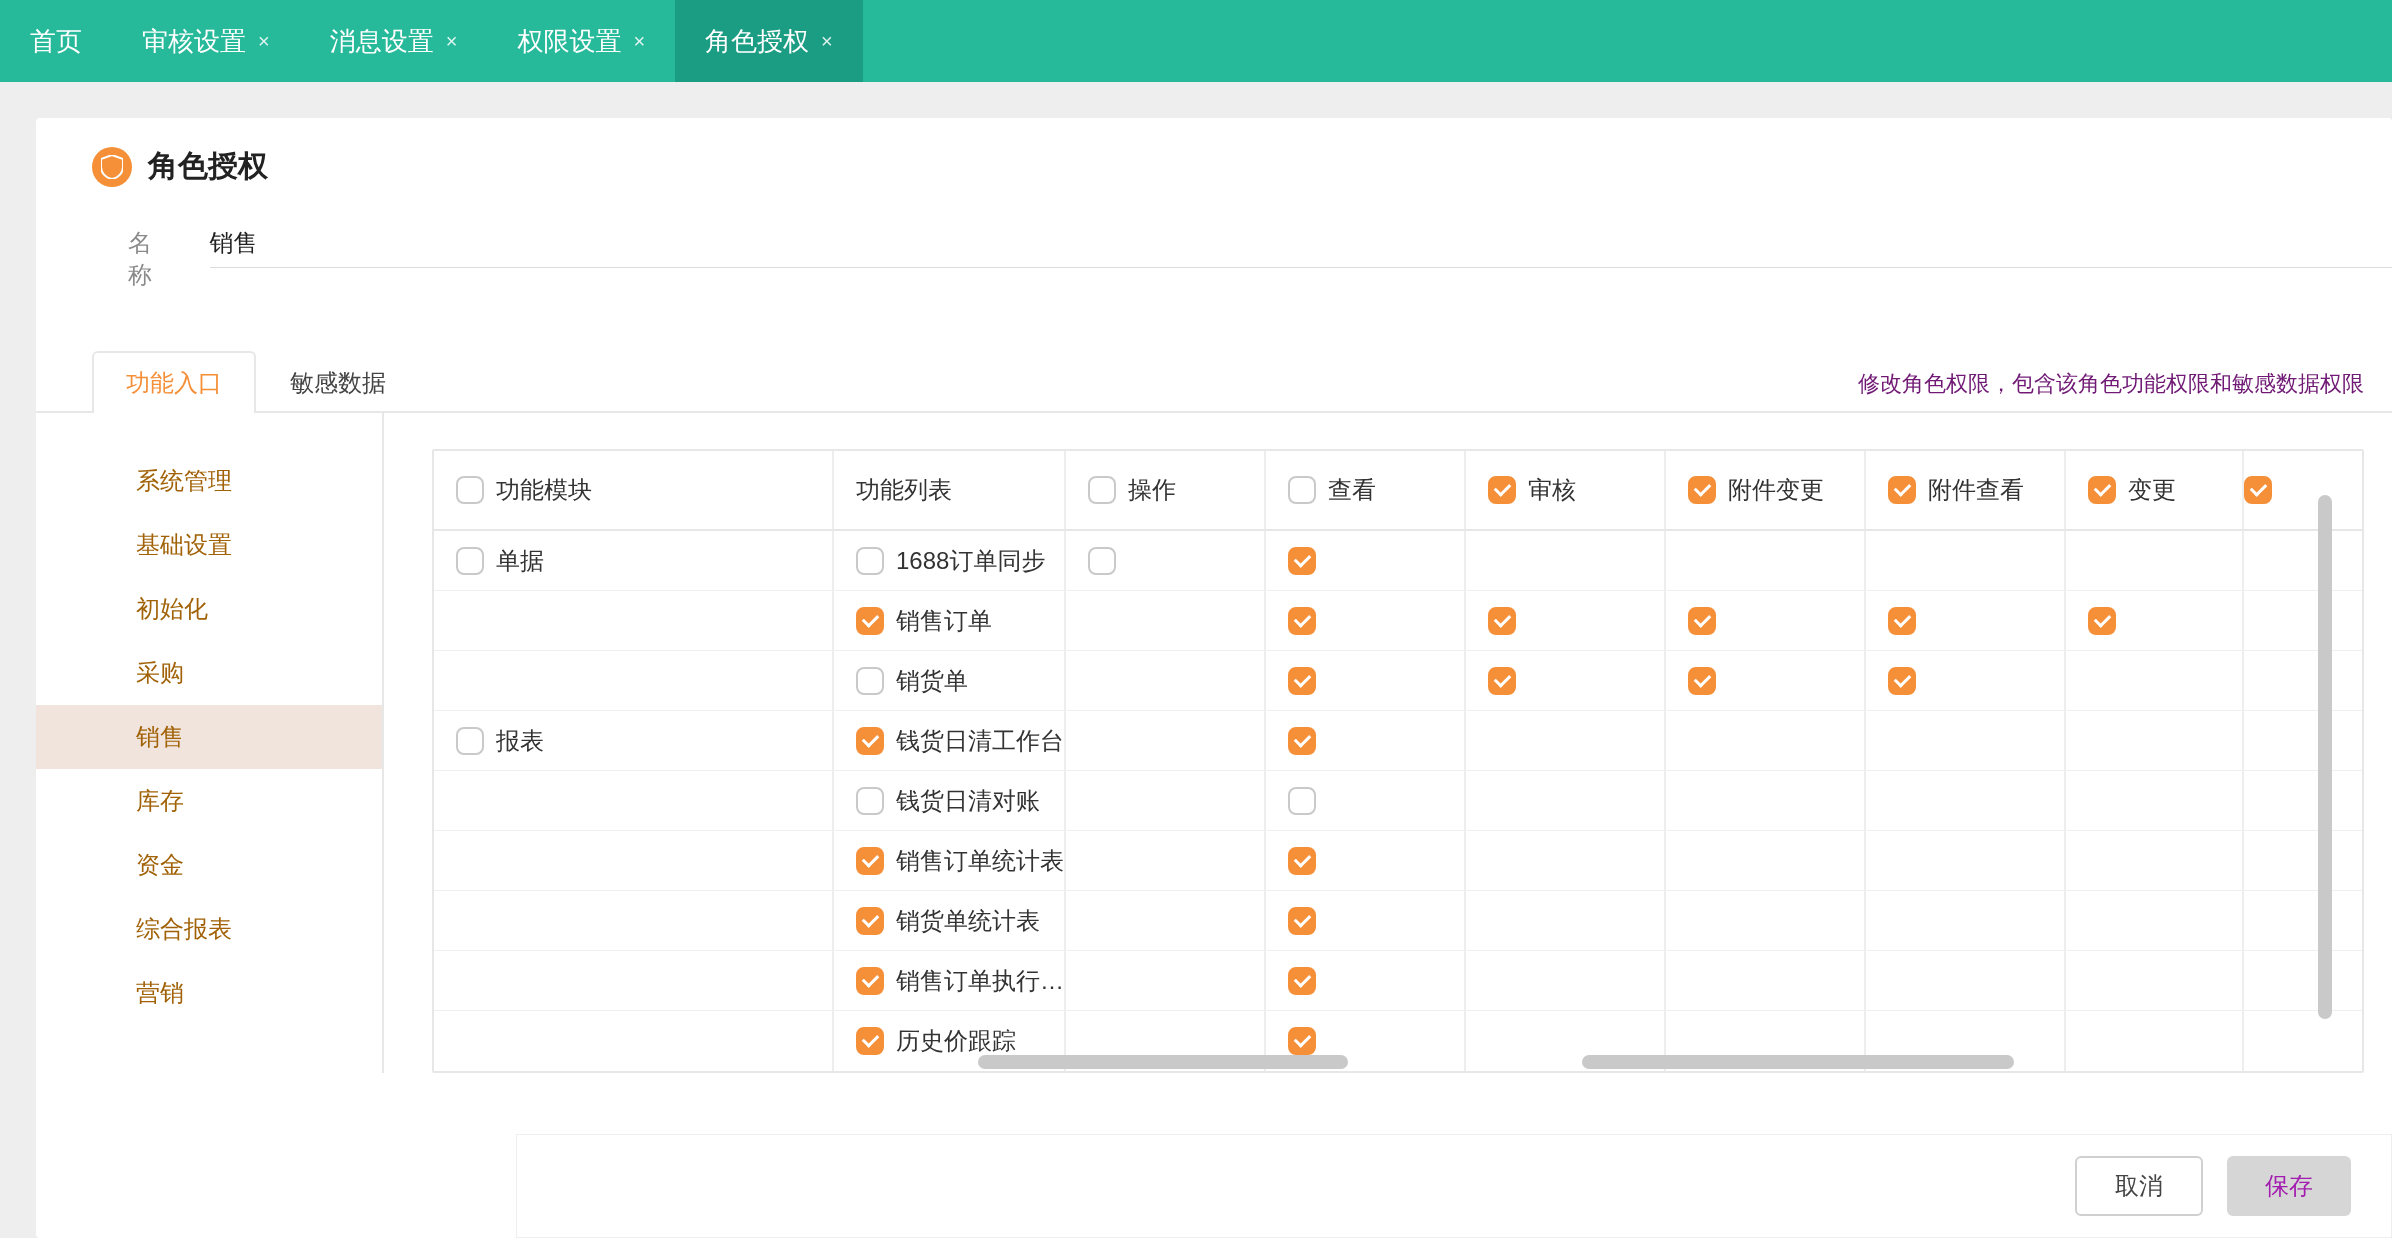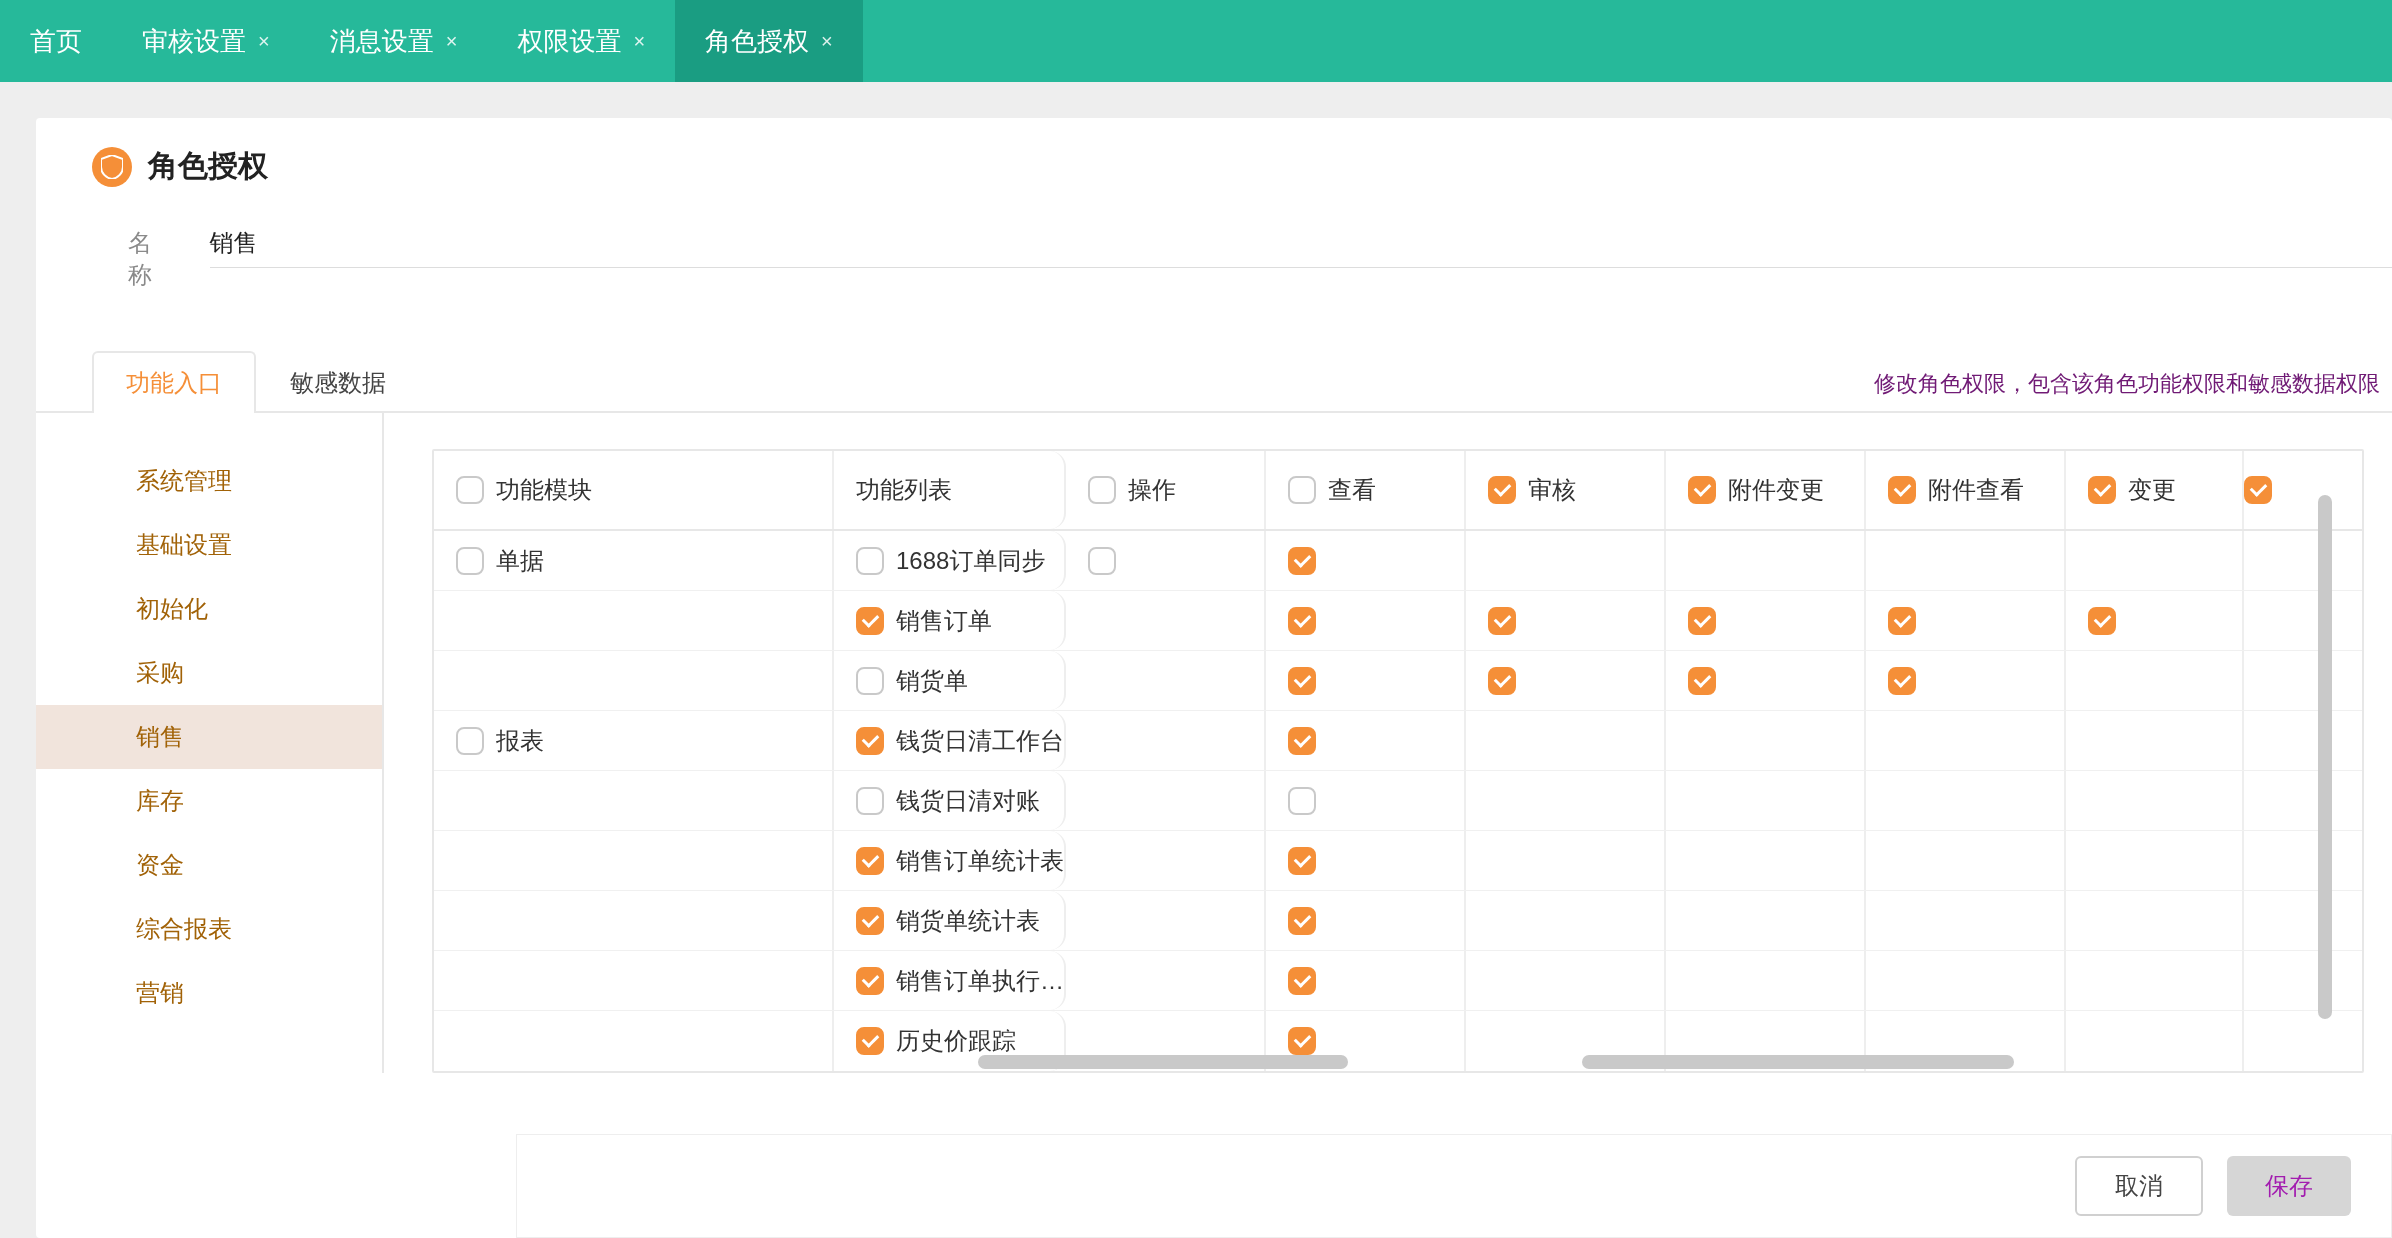--- a/index.html
+++ b/index.html
@@ -80,21 +80,21 @@
   padding-bottom: 8px;
   border-bottom: 1px solid #ddd;
   width: 2200px;
   display: block;
 }
 .subtabs-row {
   display: flex;
   align-items: flex-end;
   border-bottom: 2px solid #e7e7e7;
   padding-left: 56px;
-  padding-right: 12px;
+  padding-right: 28px;
   height: 66px;
 }
 .subtab {
   padding: 0 32px;
   height: 62px;
   display: flex;
   align-items: center;
   font-size: 24px;
   color: #444;
   cursor: pointer;
@@ -154,21 +154,21 @@
   display: flex;
   align-items: center;
   padding-left: 22px;
   font-size: 24px;
   border-right: 2px solid #eee;
   white-space: nowrap;
   overflow: hidden;
 }
 .th:last-child, .td:last-child { border-right: none; }
 .col0 { width: 400px; }
-.col1 { width: 232px; border-radius: 16px; }
+.col1 { width: 232px; }
 .col2 { width: 200px; }
 .col3 { width: 200px; }
 .col4 { width: 200px; }
 .col5 { width: 200px; }
 .col6 { width: 200px; }
 .col7 { width: 178px; }
 .col8 { width: 40px; justify-content: center; padding-left: 0; }
 .trow {
   display: flex;
   height: 60px;

